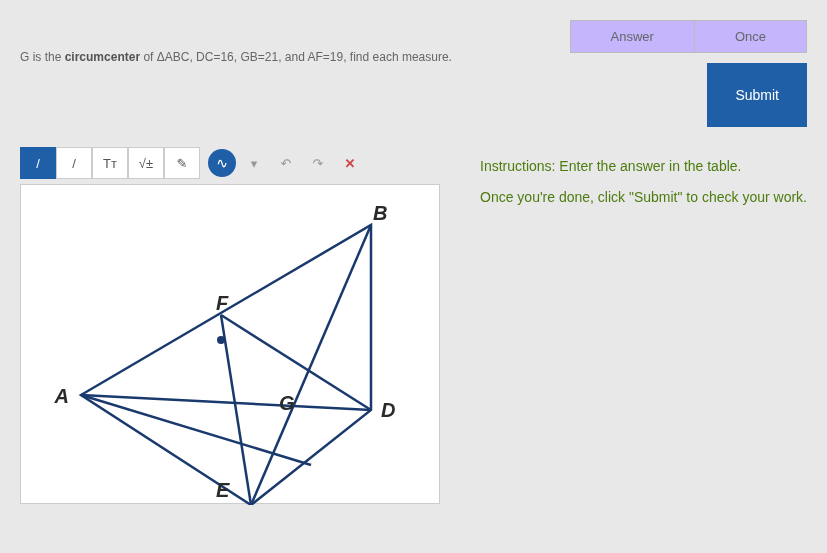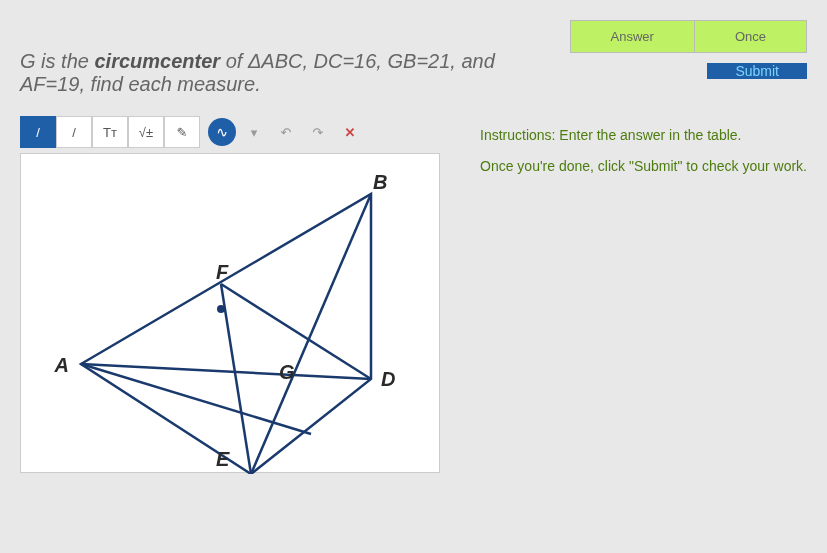--- a/index.html
+++ b/index.html
@@ -13,50 +13,49 @@
       position: relative;
     }
     .top-section {
       display: flex;
       align-items: flex-start;
       gap: 20px;
       margin-bottom: 20px;
     }
     .question {
       flex: 1;
-      font-size: 20px;
+      font-size: 12px;
       color: #666;
       padding-top: 30px;
-      font-style: italic;
     }
     .question .bold { font-weight: bold; color: #555; }
     .answer-area {
       display: flex;
       flex-direction: column;
       align-items: flex-end;
     }
     .answer-table {
       border-collapse: collapse;
       background: #f5f5f5;
     }
     .answer-table th, .answer-table td {
       border: 1px solid #bbb;
       padding: 8px 40px;
       text-align: center;
       font-size: 13px;
       color: #666;
       font-weight: normal;
     }
-    .answer-table th { background: #bef264; }
+    .answer-table th { background: #c4b5fd; }
     .submit-btn {
       margin-top: 10px;
       background: #1e5fa8;
-      color: #7dd3fc;
+      color: #ffffff;
       border: none;
-      padding: 0 28px;
+      padding: 24px 28px;
       font-size: 14px;
       cursor: pointer;
     }
     .main-area {
       display: flex;
       gap: 20px;
     }
     .left-panel { flex: 0 0 440px; }
     .toolbar {
       display: flex;

